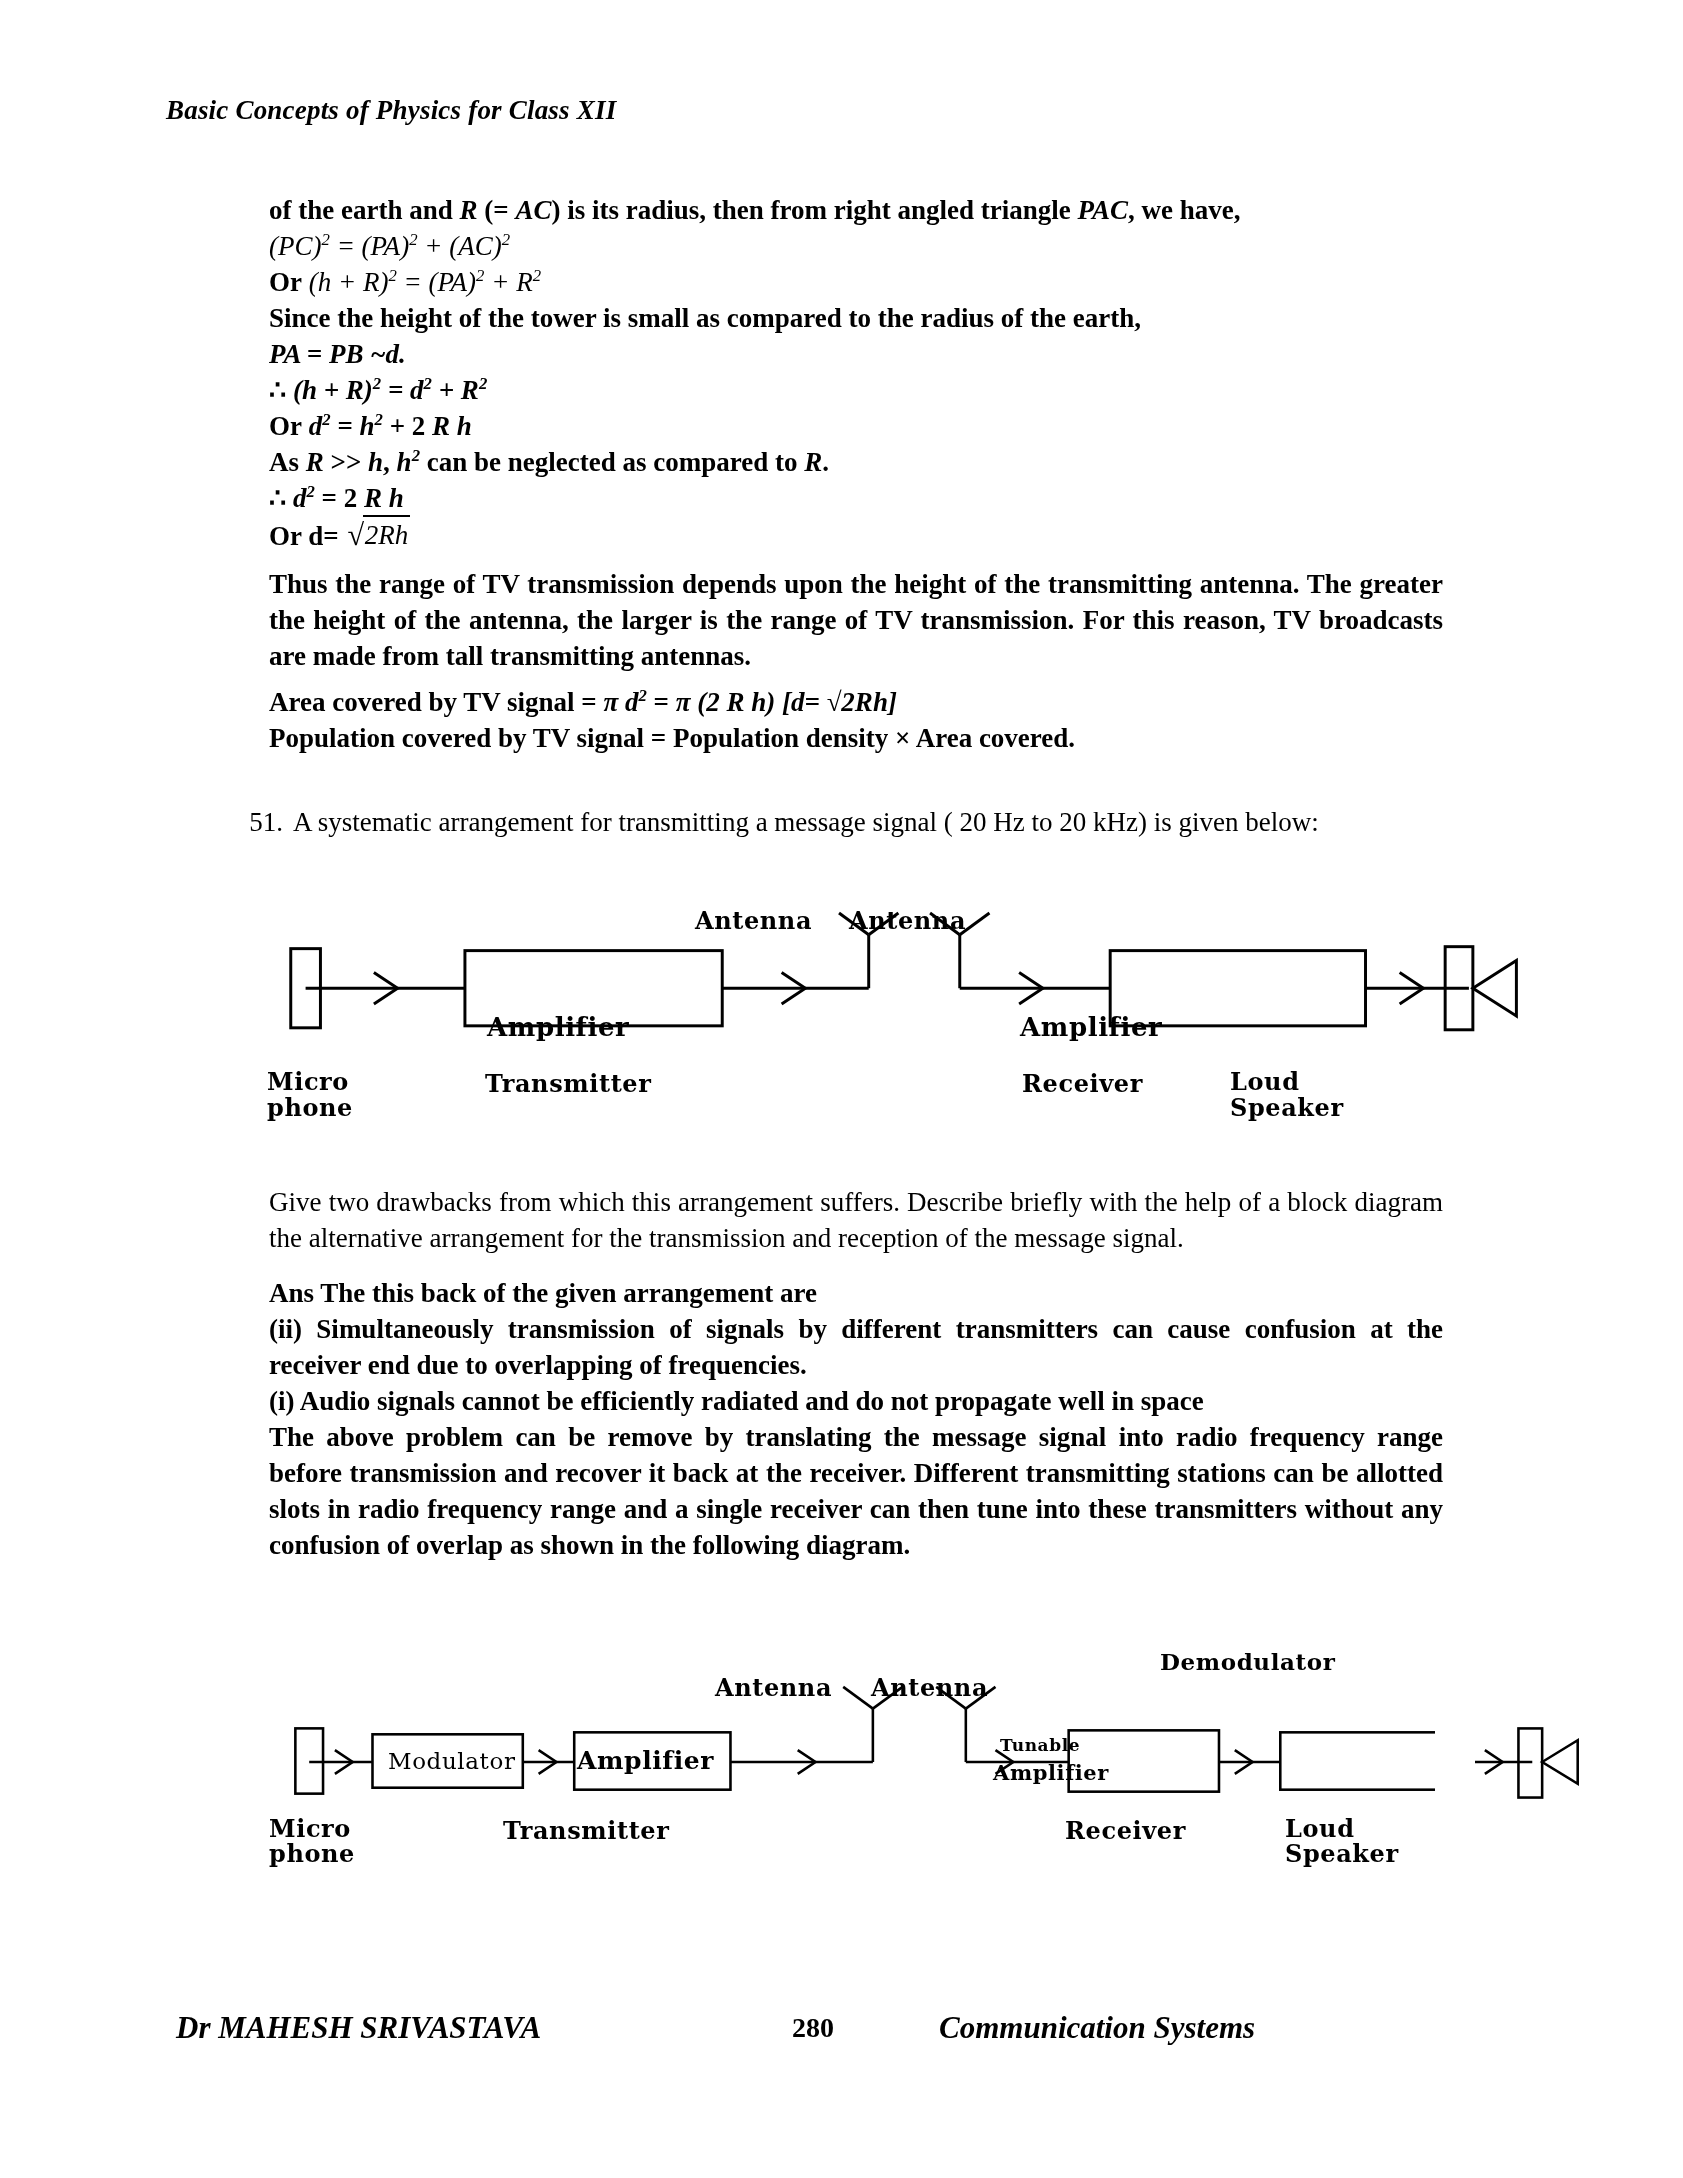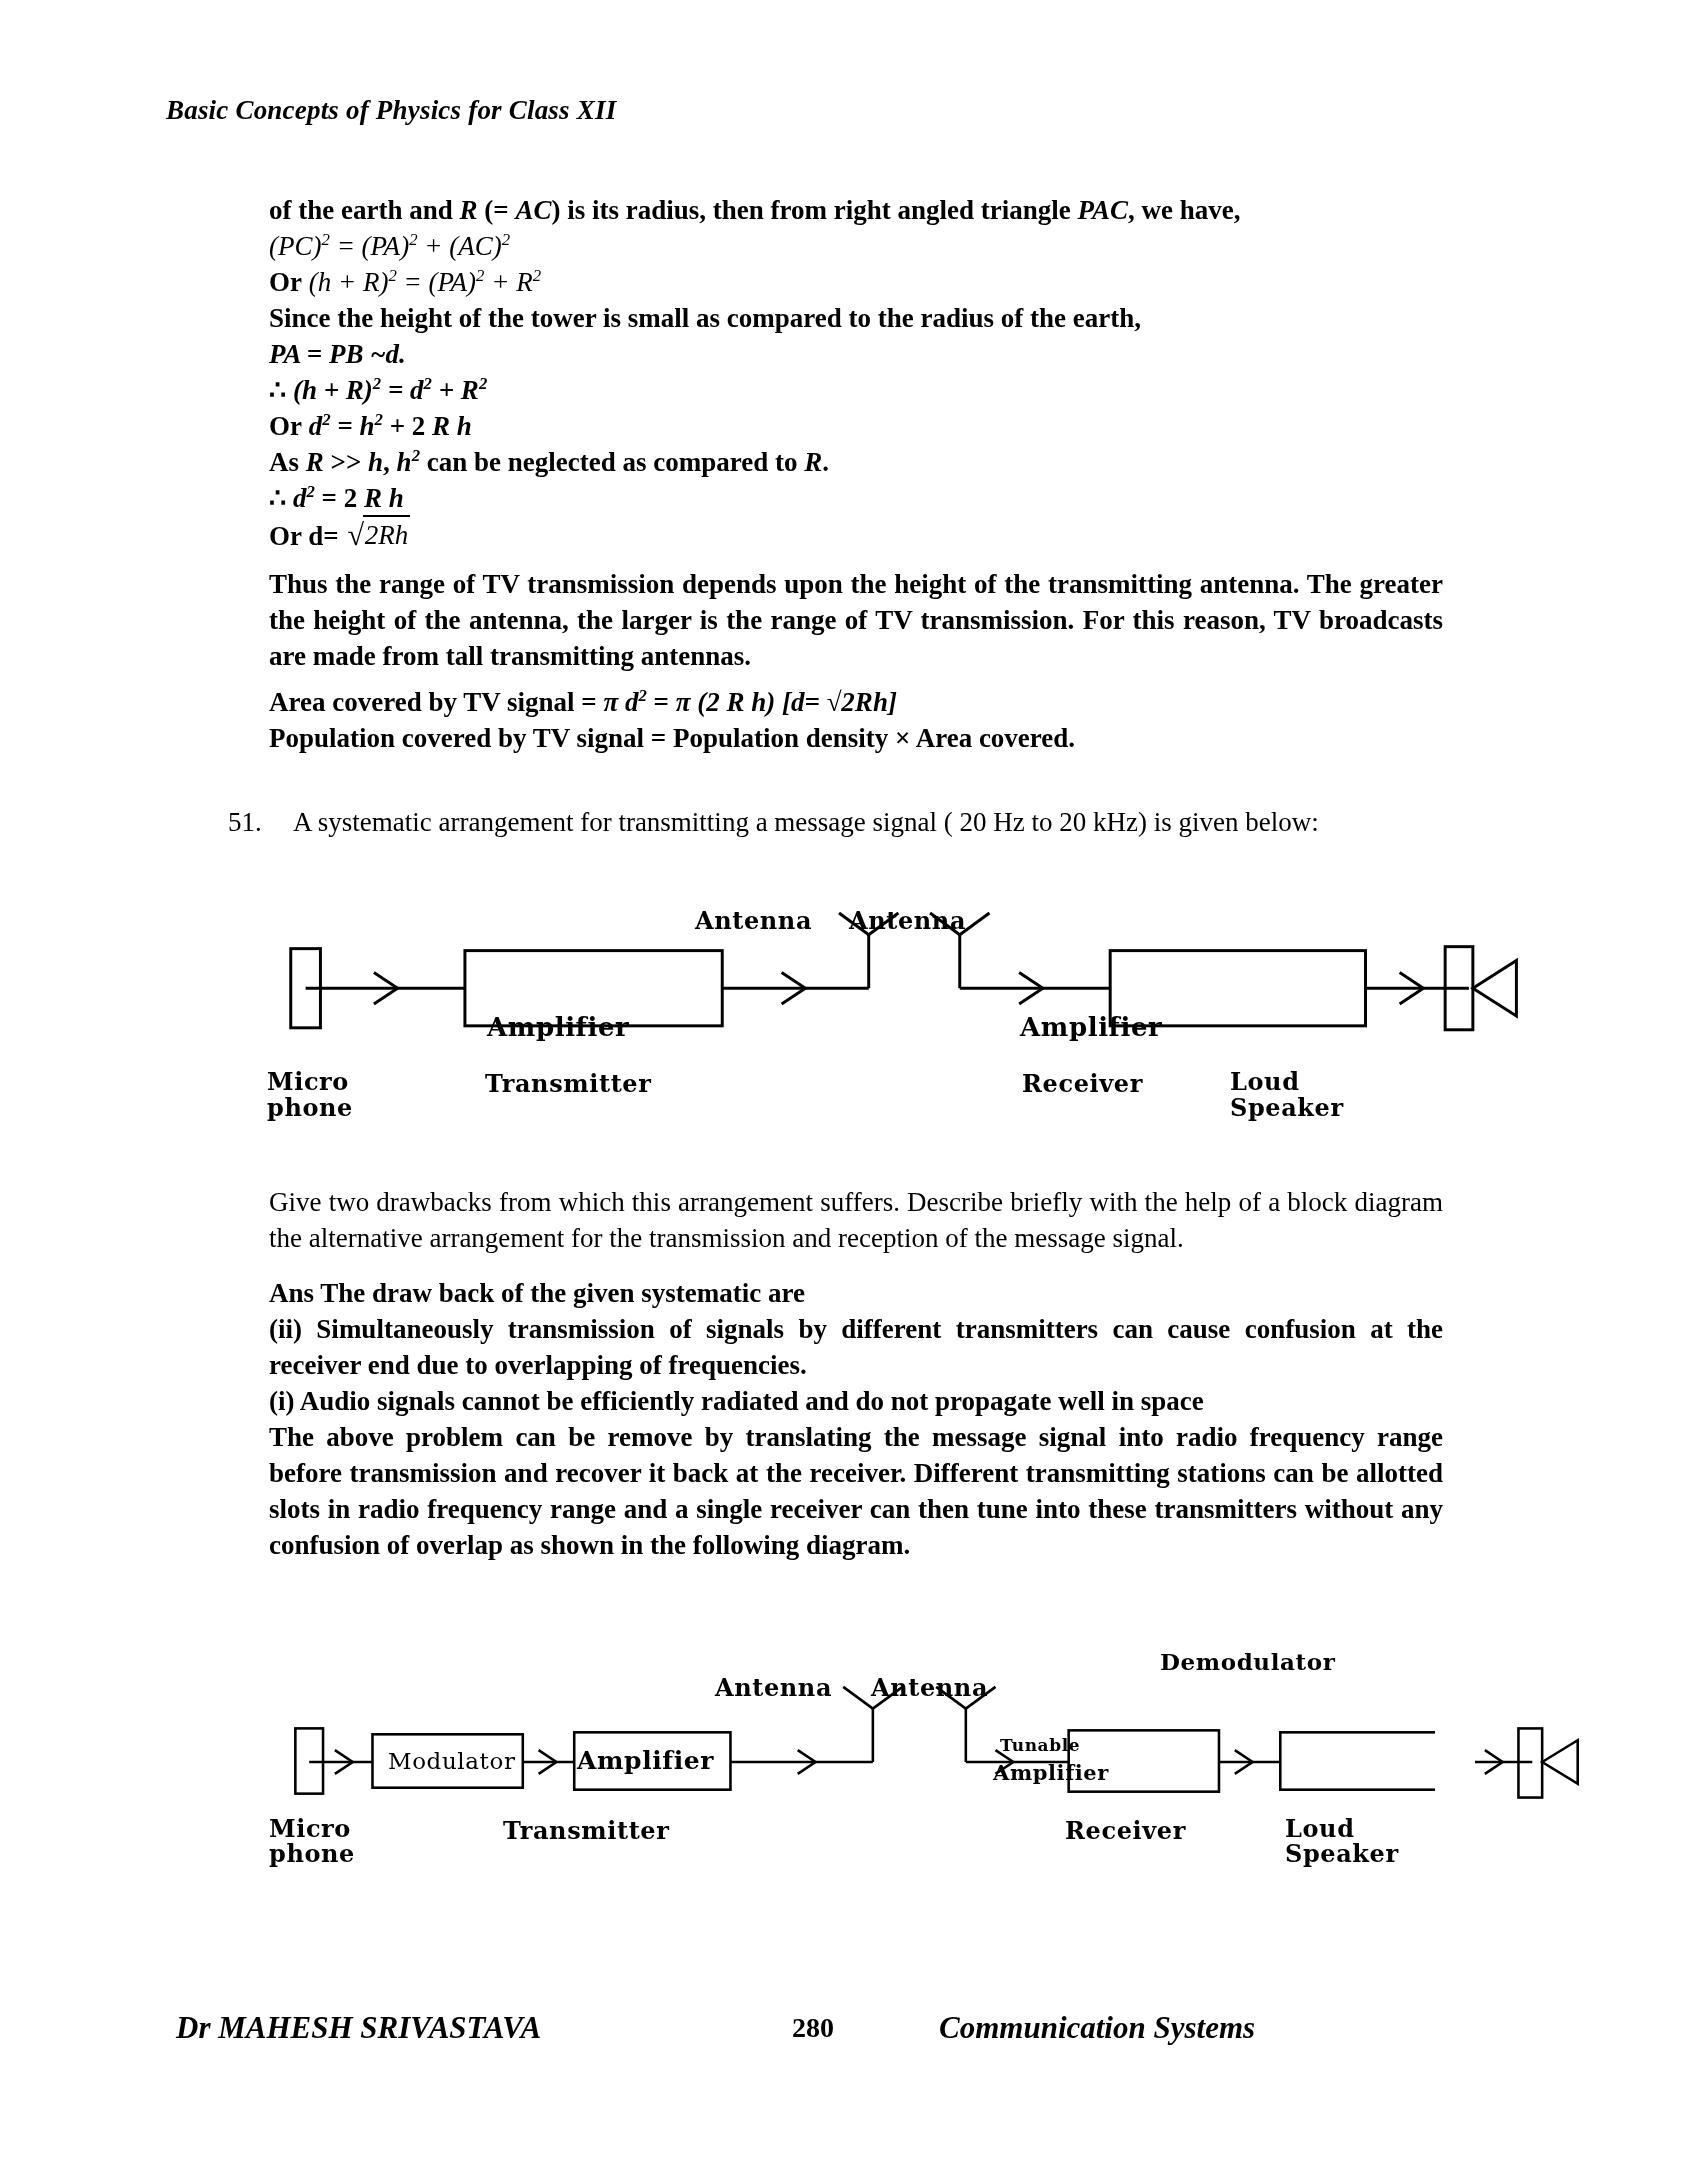--- a/index.html
+++ b/index.html
@@ -40,21 +40,21 @@
     display:inline-block; position:relative;
     border-top:2px solid #000; padding:0 .08em; margin-left:-.06em;
     top:-1px;
   }
 
   
   .qitem{
     position:absolute; left:228px; top:804px; width:1224px;
     font-size:27px; line-height:36px;
   }
-  .qnum{ position:absolute; left:0; top:0; width:55px; }
+  .qnum{ position:absolute; left:0; top:0; width:55px; text-align:right; }
   .qbody{ margin-left:65px; }
 
   
   .para1{
     position:absolute; left:269px; top:1184px; width:1174px;
     font-size:27px; line-height:36px;
   }
 
   
   .fig{ position:absolute; }
@@ -194,21 +194,21 @@
   <div class="figlabel" style="left:267px;  top:1067px; font-size:24px;">Micro</div>
   <div class="figlabel" style="left:267px;  top:1093px; font-size:24px;">phone</div>
   <div class="figlabel" style="left:485px;  top:1069px; font-size:24px;">Transmitter</div>
   <div class="figlabel" style="left:1022px; top:1069px; font-size:24px;">Receiver</div>
   <div class="figlabel" style="left:1230px; top:1067px; font-size:24px;">Loud</div>
   <div class="figlabel" style="left:1230px; top:1093px; font-size:24px;">Speaker</div>
 
   <div class="para1 just">Give two drawbacks from which this arrangement suffers. Describe briefly with the help of a block diagram the alternative arrangement for the transmission and reception of the message signal.</div>
 
   <div style="position:absolute; left:269px; top:1275px; width:1174px; font-size:27px; line-height:36px;">
-    <p class="blk b">Ans The draw back of the given systematic are</p>
+    <p class="blk b">Ans The this back of the given arrangement are</p>
     <p class="blk b just">(ii) Simultaneously transmission of signals by different transmitters can cause confusion at the receiver end due to overlapping of frequencies.</p>
     <p class="blk b just">(i) Audio signals cannot be efficiently radiated and do not propagate well in space</p>
     <p class="blk b just">The above problem can be remove by translating the message signal into radio frequency range before transmission and recover it back at the receiver. Different transmitting stations can be allotted slots in radio frequency range and a single receiver can then tune into these transmitters without any confusion of overlap as shown in the following diagram.</p>
   </div>
 
   <div class="fig" style="left:287px; top:1673px; width:1148px; height:178px;">
     <svg width="1148" height="178" viewBox="0 0 1160 180">
       <g stroke="#000" fill="none" stroke-width="2.6">
 
         <rect x="8" y="56" width="28" height="66"></rect>

